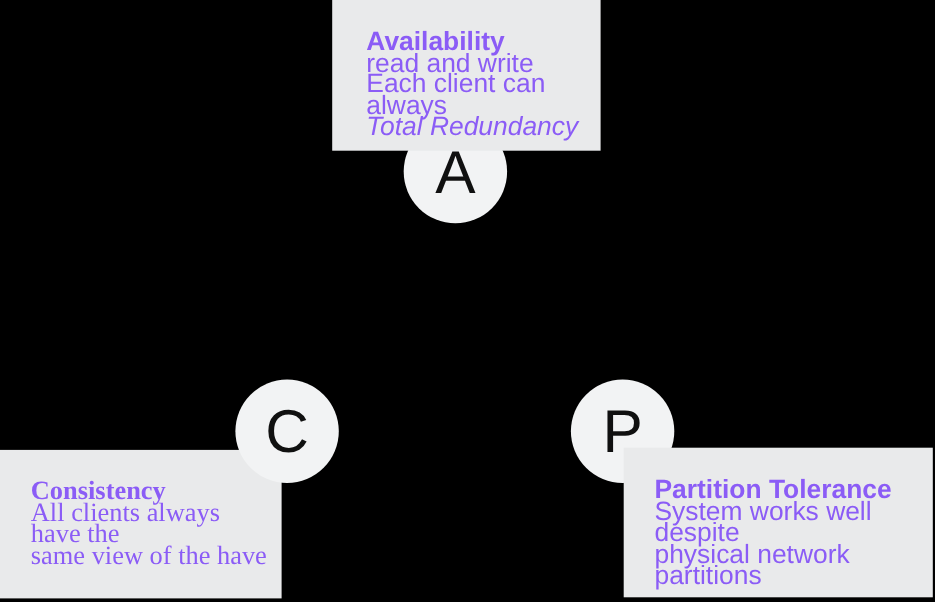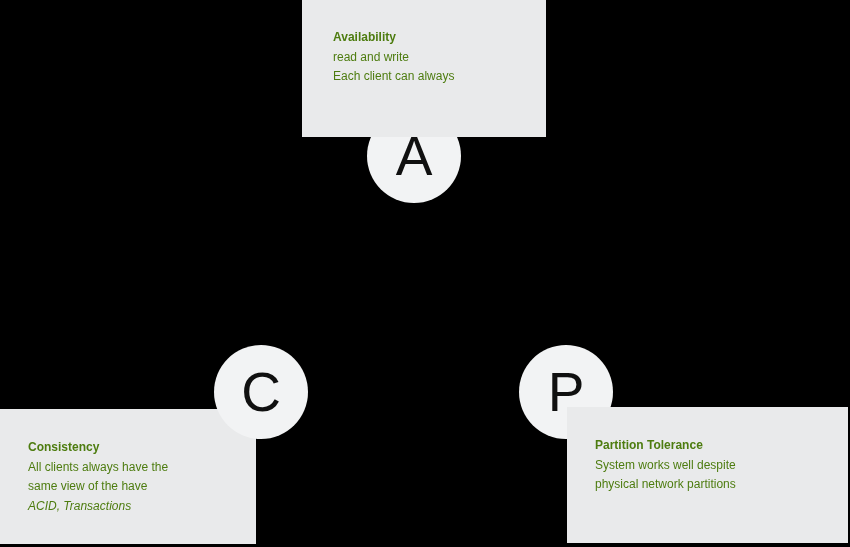--- a/index.html
+++ b/index.html
@@ -4,27 +4,27 @@
 <style>
   html,body { margin:0; padding:0; background:#000; }
   .stage {
     position:relative; width:850px; height:547px;
     background:#000000; overflow:hidden;
     font-family:"Liberation Sans", sans-serif;
   }
   .triangle-svg { position:absolute; left:0; top:0; z-index:0; }
   .card {
     position:absolute; box-sizing:border-box;
-    background:#e9eaeb; color:#4d7c0f;
-    font-size:12px; line-height:19.5px; z-index:2;
+    background:#e9eaeb; color:#8b5cf6;
+    font-size:24px; line-height:19.5px; z-index:2;
   }
   .card .title { font-weight:bold; }
   .card .tagline { font-style:italic; }
   #card-availability { left:302px; top:0;    width:244px; height:137px; padding:28px 8px 0 31px; }
-  #card-consistency  { left:0;    top:409px; width:256px; height:135px; padding:29px 8px 0 28px; }
+  #card-consistency  { left:0;    top:409px; width:256px; height:135px; padding:29px 8px 0 28px;font-family:Liberation Serif, serif; }
   #card-partition    { left:567px; top:407px; width:281px; height:136px; padding:29px 8px 0 28px; }
   .node-circle {
     position:absolute; width:94px; height:94px; border-radius:50%;
     background:#f2f3f4; color:#101010;
     display:flex; align-items:center; justify-content:center;
     font-size:55px; font-weight:400;
   }
   #circle-a { left:367px; top:109px; z-index:1; }
   #circle-c { left:214px; top:345px; z-index:3; }
   #circle-p { left:519px; top:345px; z-index:1; }
@@ -35,27 +35,27 @@
 <div class="stage">
 
   <svg class="triangle-svg" width="850" height="547">
     <polygon points="414,156 261,392 566,392" fill="none" stroke="#000000" stroke-width="12"></polygon>
   </svg>
 
   <div class="card" id="card-availability">
     <div class="title">Availability</div>
     <div class="line">read and write</div>
     <div class="line">Each client can always</div>
+    <div class="tagline">Total Redundancy</div>
   </div>
 
   <div class="card" id="card-consistency">
     <div class="title">Consistency</div>
     <div class="line">All clients always have the</div>
     <div class="line">same view of the have</div>
-    <div class="tagline">ACID, Transactions</div>
   </div>
 
   <div class="card" id="card-partition">
     <div class="title">Partition Tolerance</div>
     <div class="line">System works well despite</div>
     <div class="line">physical network partitions</div>
   </div>
 
   <div class="node-circle" id="circle-a">
     <span>A</span>

